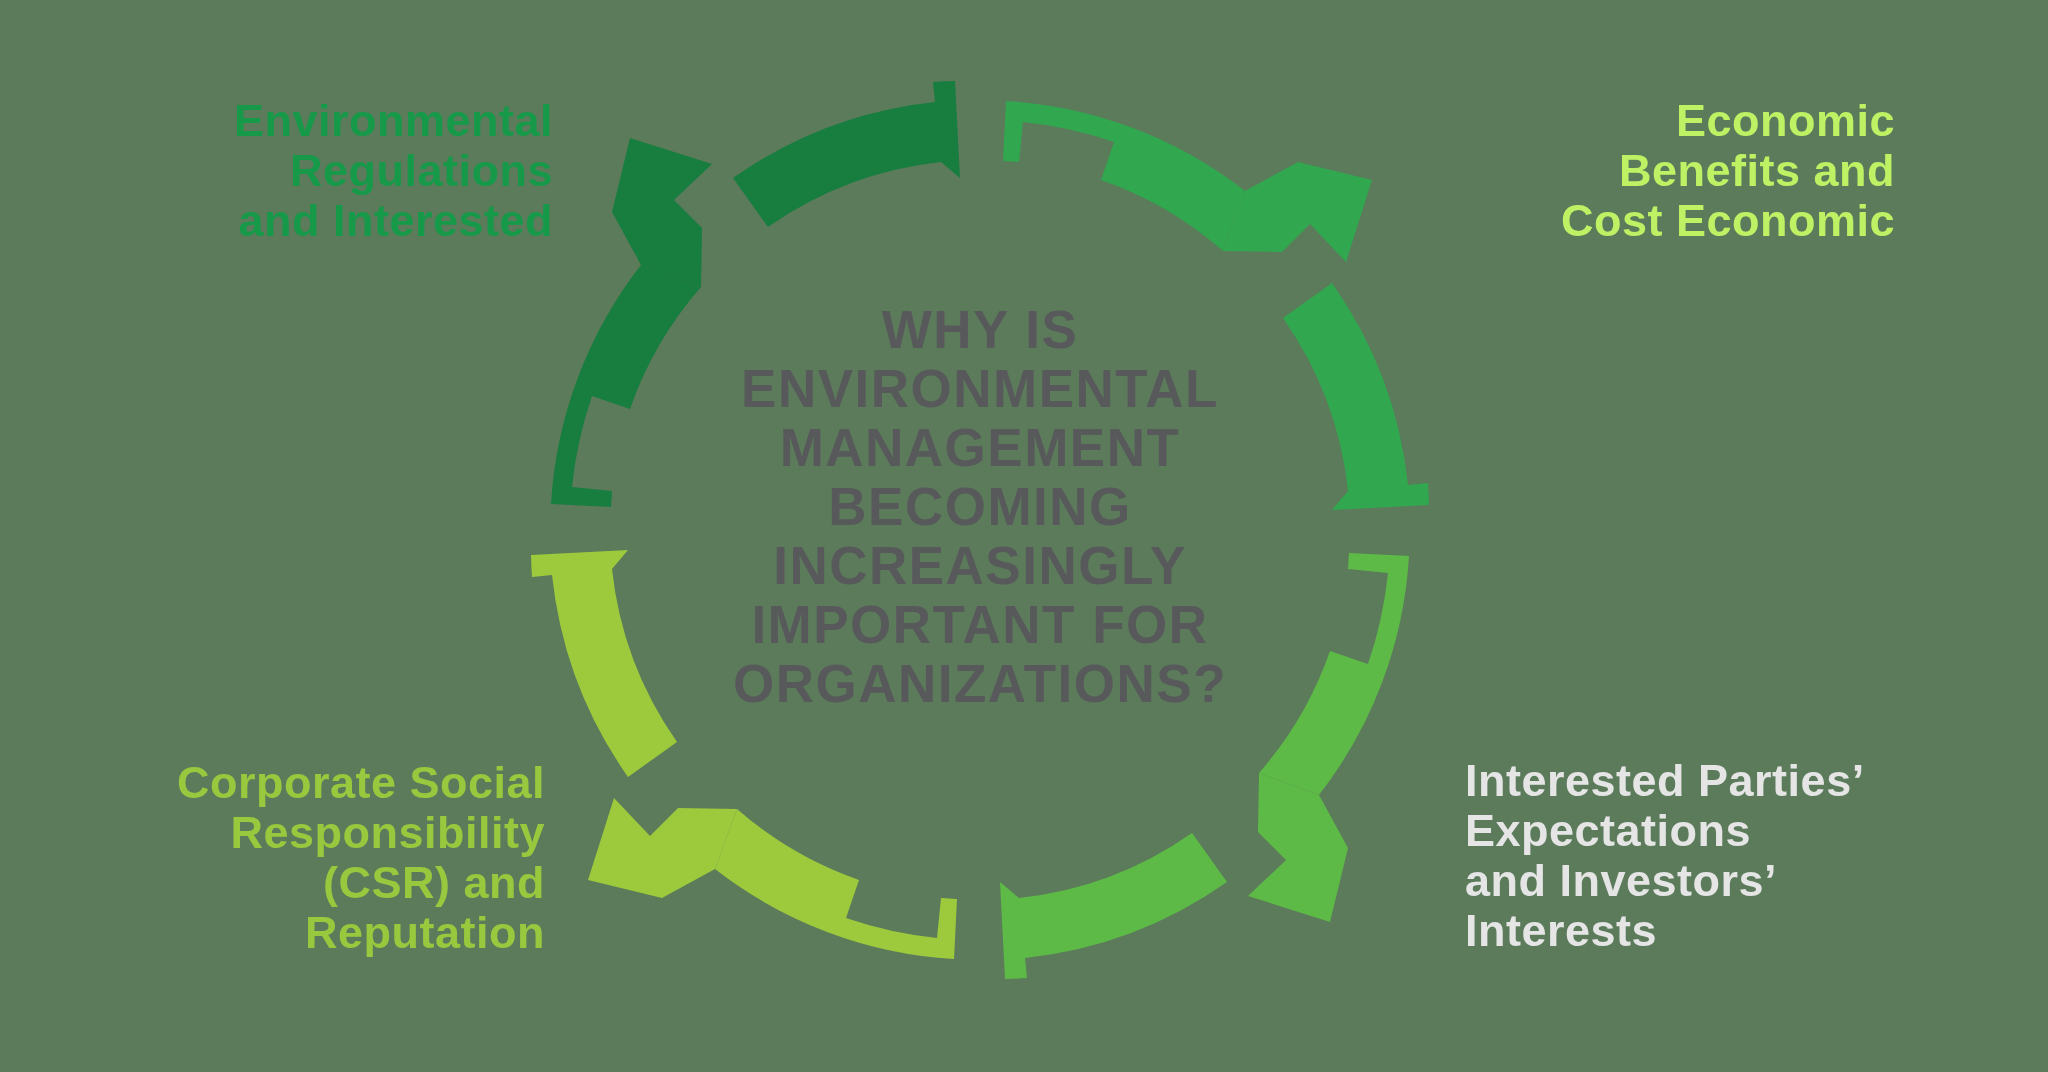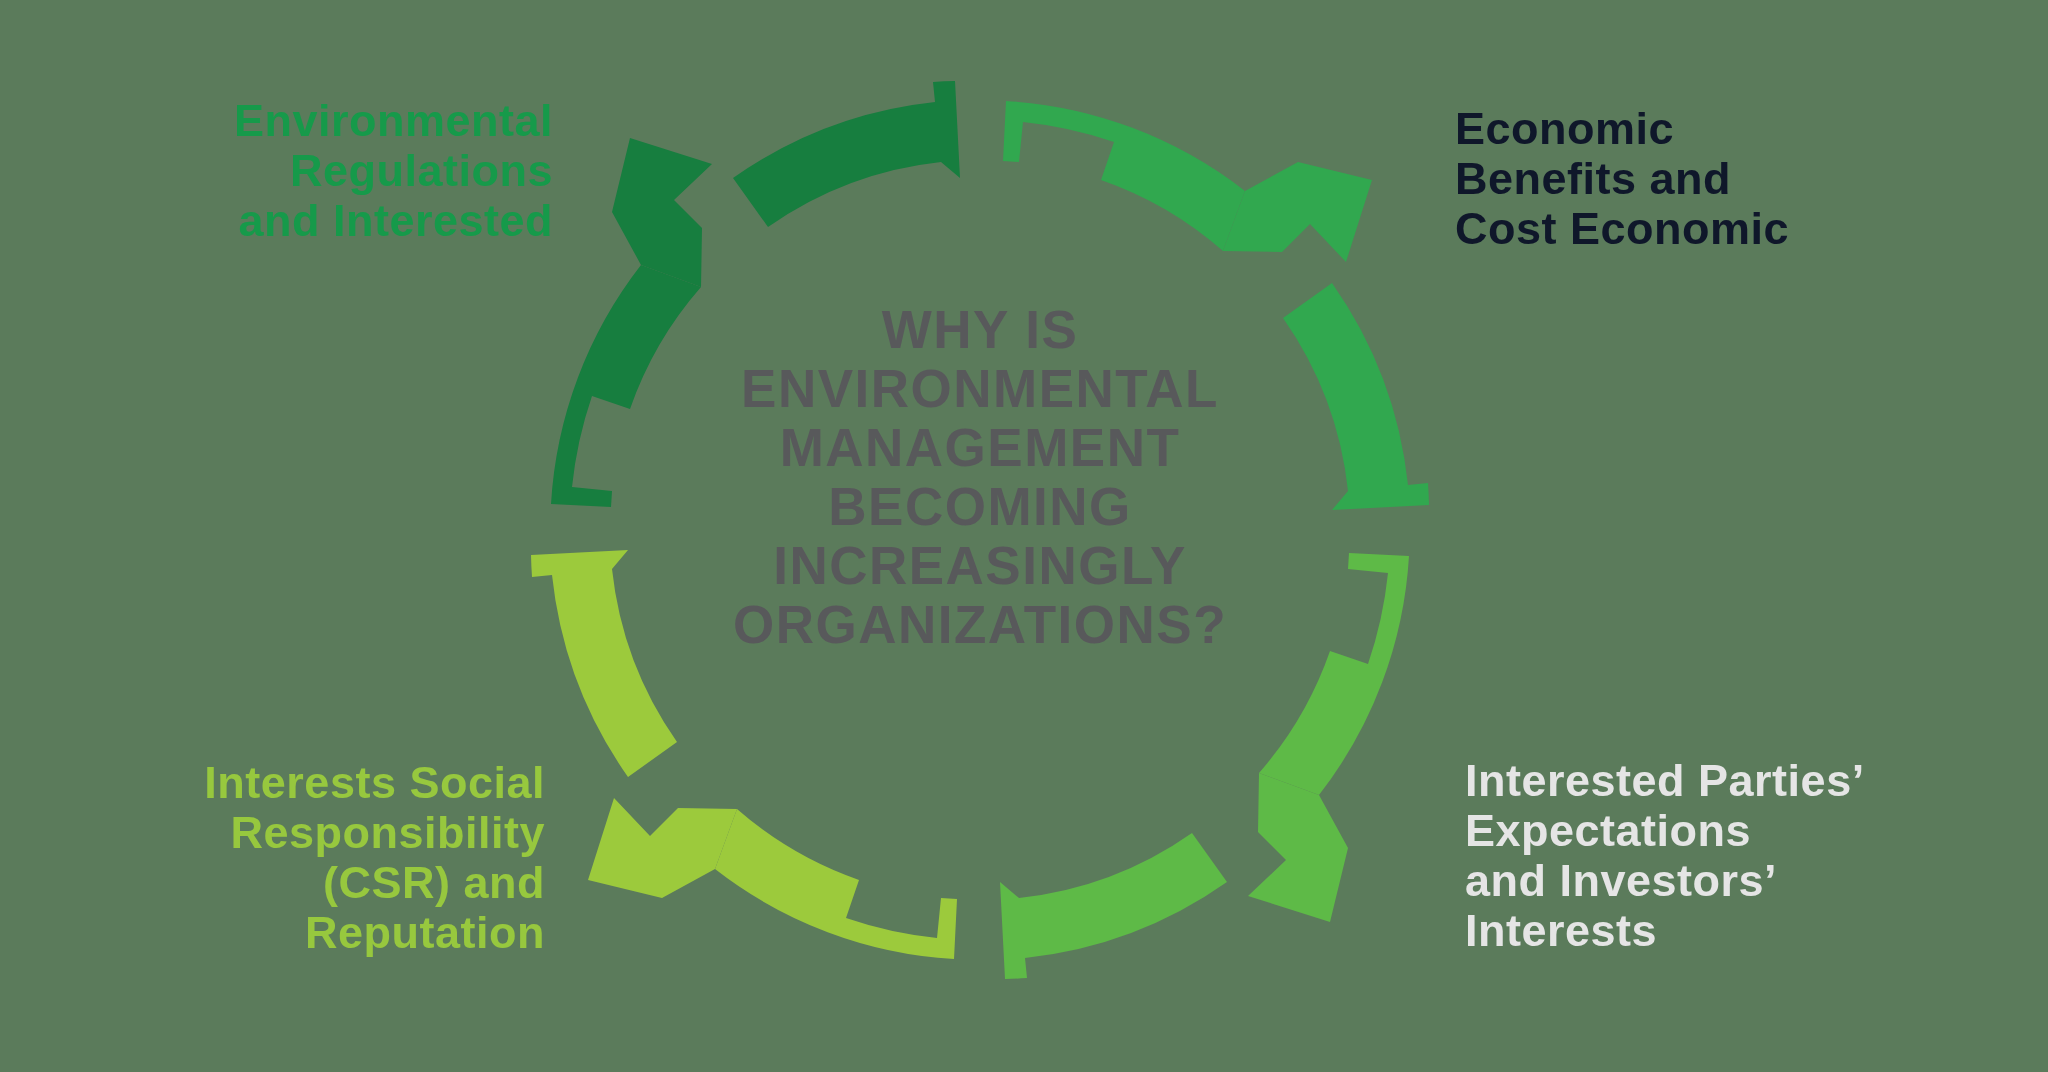--- a/index.html
+++ b/index.html
@@ -14,21 +14,21 @@
   svg.ring{position:absolute;left:0;top:0;}
   .label{
     position:absolute;
     font-weight:bold;
     font-size:45px;
     line-height:50px;
     letter-spacing:.5px;
   }
   .label span{display:block;}
   .label-tl{left:150px;top:96px;width:403px;text-align:right;color:#169a4a;}
-  .label-tr{left:1455px;top:104px;width:440px;text-align:left;color:#0f172a;}
+  .label-tr{left:1455px;top:96px;width:440px;text-align:right;color:#bef264;}
   .label-br{left:1465px;top:756px;width:460px;text-align:left;color:#e5e5e5;}
   .label-bl{left:140px;top:758px;width:405px;text-align:right;color:#97c83e;}
   .center-question{
     position:absolute;
     left:650px;top:300px;width:660px;
     text-align:center;
     color:#58595b;
     font-weight:bold;
     font-size:53px;
     line-height:59px;
@@ -93,28 +93,29 @@
   </div>
 
   <div class="label label-br">
     <span>Interested Parties’</span>
     <span>Expectations</span>
     <span>and Investors’</span>
     <span>Interests</span>
   </div>
 
   <div class="label label-bl">
-    <span>Interests Social</span>
+    <span>Corporate Social</span>
     <span>Responsibility</span>
     <span>(CSR) and</span>
     <span>Reputation</span>
   </div>
 
   <div class="center-question">
     <span>WHY IS</span>
     <span>ENVIRONMENTAL</span>
     <span>MANAGEMENT</span>
     <span>BECOMING</span>
     <span>INCREASINGLY</span>
+    <span>IMPORTANT FOR</span>
     <span>ORGANIZATIONS?</span>
   </div>
 
 </div>
 
 </body></html>

